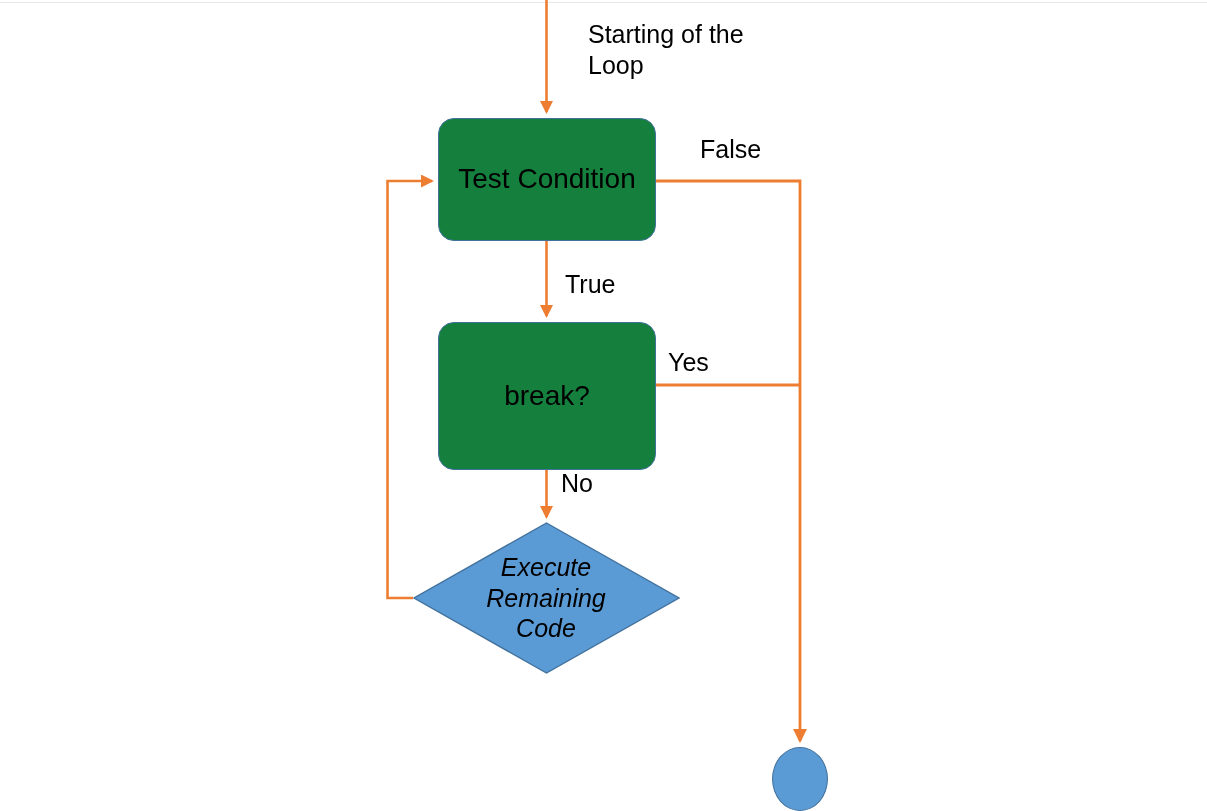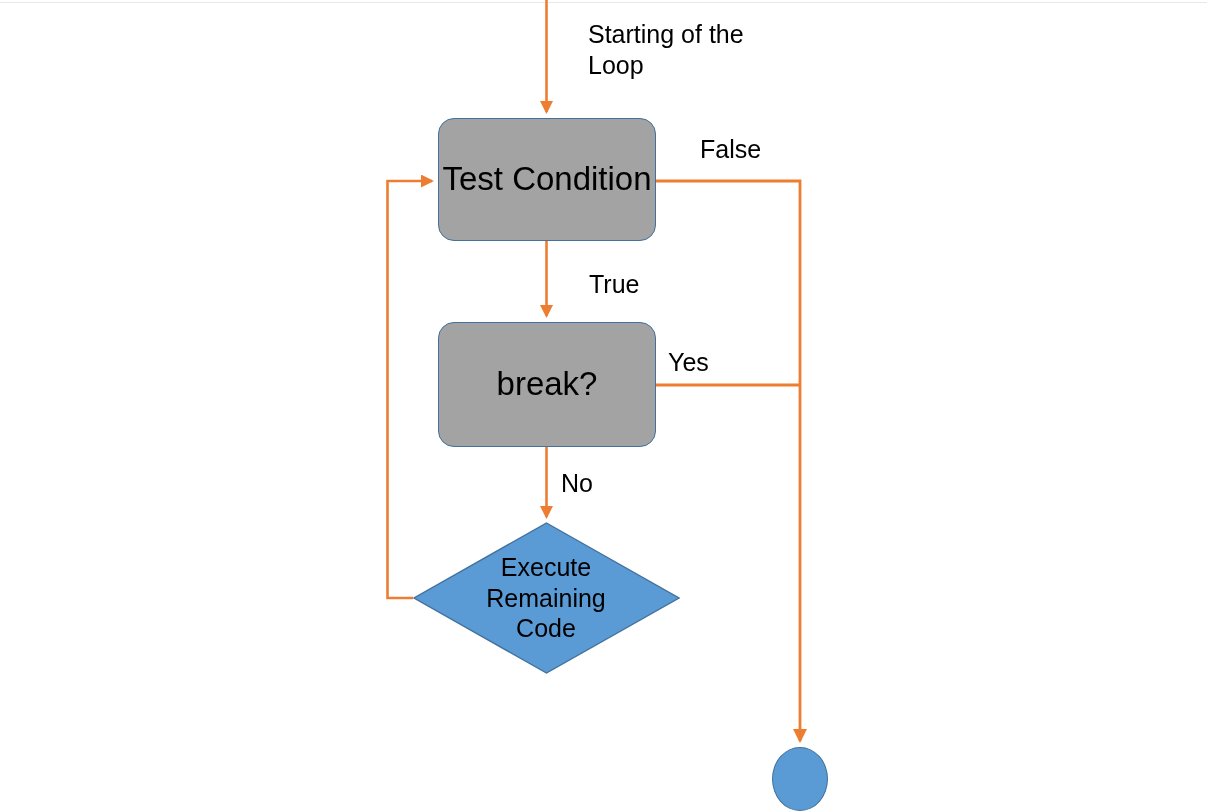--- a/index.html
+++ b/index.html
@@ -28,32 +28,33 @@
     position: absolute;
     display: flex;
     align-items: center;
     justify-content: center;
     box-sizing: border-box;
     color: #000000;
     text-align: center;
     line-height: 1.22;
   }
   .proc {
-    background: #a3a3a3;
+    background: #15803d;
     border: 1px solid #41719C;
     border-radius: 16px;
-    font-size: 33px;
+    font-size: 28px;
   }
   .term {
     background: #5B9BD5;
     border: 1px solid #41719C;
     border-radius: 50%;
   }
   .diamond-wrap {
     position: absolute;
+    font-style: italic;
   }
   .diamond-label {
     position: absolute;
     left: 0;
     top: 0;
     width: 100%;
     height: 100%;
     display: flex;
     align-items: center;
     justify-content: center;
@@ -103,39 +104,39 @@
 
     <path d="M 546.5 447 L 546.5 517" fill="none" stroke="#ED7D31" stroke-width="2.6" marker-end="url(#arrow)"></path>
 
     <path d="M 413 598 L 387.5 598 L 387.5 181 L 432 181" fill="none" stroke="#ED7D31" stroke-width="2.6" marker-end="url(#arrow)"></path>
   </svg>
 
   <div class="node proc" style="left:438px; top:118px; width:218px; height:123px;">
     <span>Test Condition</span>
   </div>
 
-  <div class="node proc" style="left:438px; top:322px; width:218px; height:125px;">
+  <div class="node proc" style="left:438px; top:322px; width:218px; height:148px;">
     <span>break?</span>
   </div>
 
   <div class="diamond-wrap" style="left:413px; top:522px; width:267px; height:152px;">
     <svg width="267" height="152" viewBox="0 0 267 152" style="position:absolute; left:0; top:0;">
       <polygon points="133.5,1 266,76 133.5,151 1,76" fill="#5B9BD5" stroke="#41719C" stroke-width="1.4"></polygon>
     </svg>
     <div class="diamond-label" style="width:170px; left:48px;">Execute Remaining Code</div>
   </div>
 
   <div class="node term" style="left:772px; top:747px; width:56px; height:64px;">
     <span></span>
   </div>
 
   <div class="edge-label" style="left:588px; top:19px; width:200px; white-space:normal;">Starting of the Loop</div>
 
   <div class="edge-label" style="left:700px; top:134px;">False</div>
 
-  <div class="edge-label" style="left:589px; top:269px;">True</div>
+  <div class="edge-label" style="left:565px; top:269px;">True</div>
 
   <div class="edge-label" style="left:668px; top:347px;">Yes</div>
 
   <div class="edge-label" style="left:561px; top:468px;">No</div>
 
 
 </div>
 
 </body></html>

